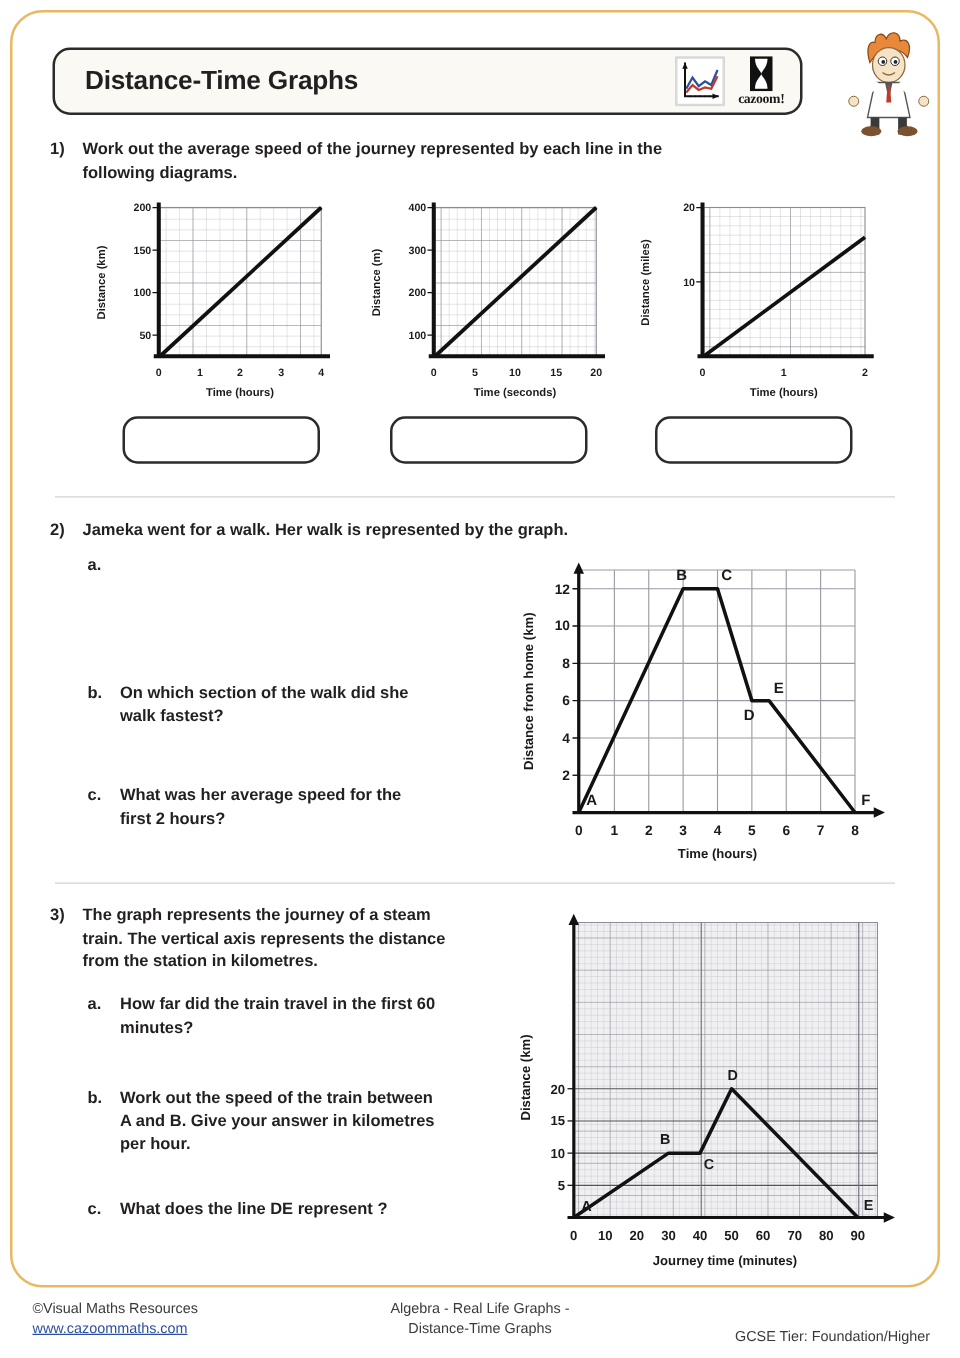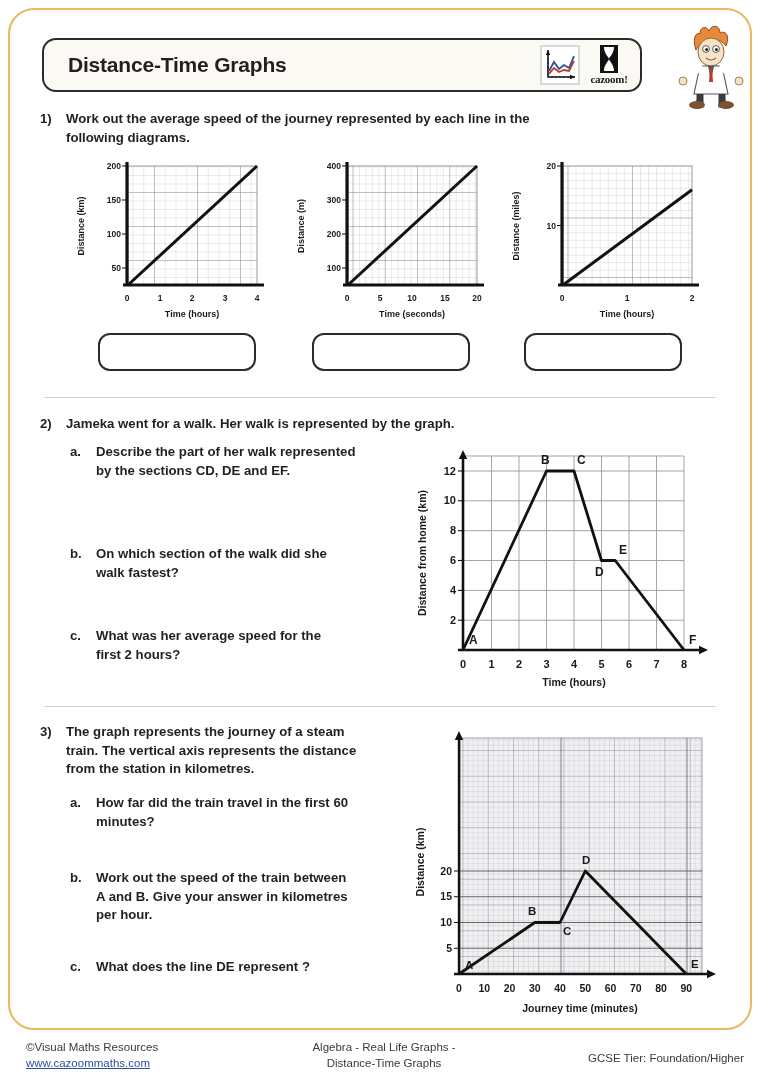--- a/index.html
+++ b/index.html
@@ -141,21 +141,21 @@
   .footer-left a, .footer-link {
     color: #2b4fa2;
     text-decoration: underline;
     display: block;
   }
   .footer-mid {
     position: absolute; left: 0; top: 0; width: 768px;
     text-align: center; line-height: 1.35;
     white-space: pre-line;
   }
-  .footer-right { position: absolute; right: 24px; top: 12px; }
+  .footer-right { position: absolute; right: 24px; top: 24px; }
 </style>
 </head>
 <body>
 
 <div class="sheet">
 
   <div class="page-border"></div>
 
   <div class="header-wrap">
     <div class="header-box">
@@ -356,22 +356,20 @@
 
   <div class="divider" style="top:397px;"></div>
 
   <div class="q-row" style="left:40px; top:415px; width:560px;">
     <div class="q-num">2)</div>
     <div class="q-text">Jameka went for a walk. Her walk is represented by the graph.</div>
   </div>
 
   <div class="sub-row" style="left:70px; top:443px; width:330px;">
     <div class="sub-let">a.</div>
-    <div class="sub-text">Describe the part of her walk represented
-by the sections CD, DE and EF.</div>
   </div>
   <div class="sub-row" style="left:70px; top:545px; width:330px;">
     <div class="sub-let">b.</div>
     <div class="sub-text">On which section of the walk did she
 walk fastest?</div>
   </div>
   <div class="sub-row" style="left:70px; top:627px; width:330px;">
     <div class="sub-let">c.</div>
     <div class="sub-text">What was her average speed for the
 first 2 hours?</div>

